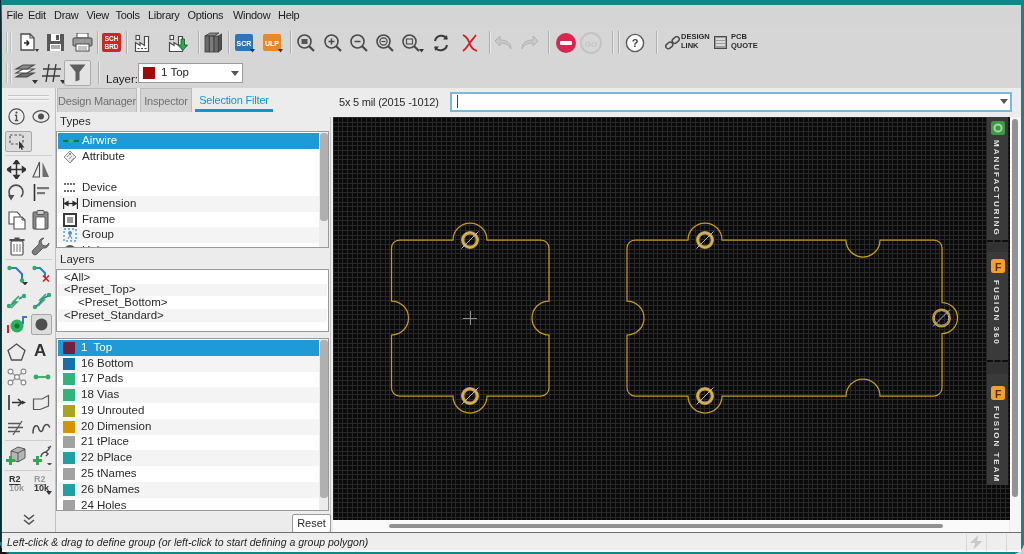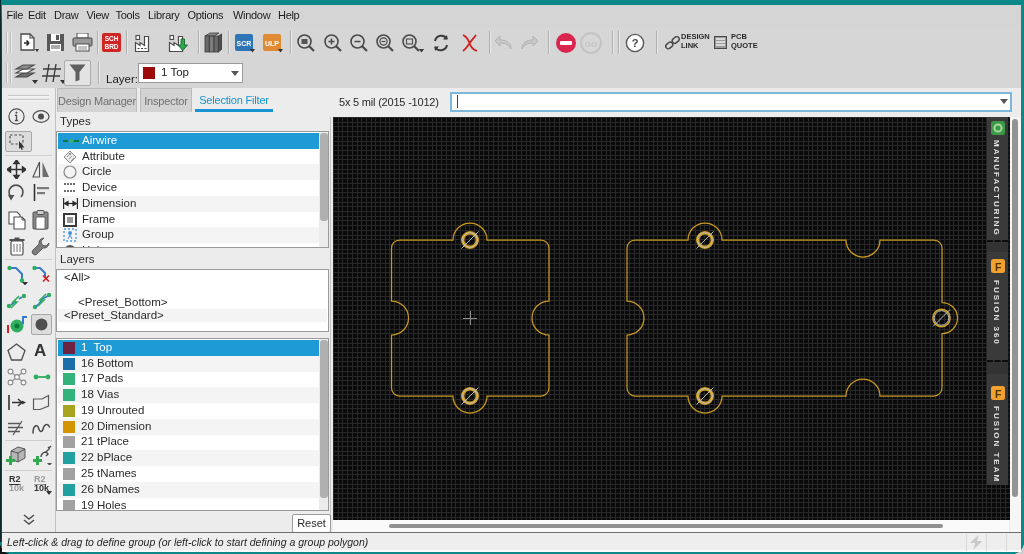--- a/index.html
+++ b/index.html
@@ -421,26 +421,20 @@
     <span style="position:absolute;left:24px;top:1px;">Airwire</span>
     </div>
   <div class="row" style="top:16.7px;">
     <svg class="abs" style="left:5px;top:1px;" width="14" height="14" viewBox="0 0 14 14">
         <path d="M1 7 L7 1 L13 7 L7 13 Z" fill="#e8e8e8" stroke="#909090"></path>
         <circle cx="7" cy="4" r="1" fill="#707070"></circle>
         <path d="M4 7 L7 4 M6 9 L9 6 M8 11 L11 8" stroke="#a0a0a0" stroke-width="1"></path>
       </svg>
     <span style="position:absolute;left:24px;top:1px;">Attribute</span>
     </div>
-  <div class="row rowalt" style="top:32.4px;">
-    <svg class="abs" style="left:5px;top:1px;" width="14" height="14">
-        <circle cx="7" cy="7" r="6" fill="none" stroke="#8a8a8a" stroke-width="1.2"></circle>
-      </svg>
-    <span style="position:absolute;left:24px;top:1px;">Circle</span>
-    </div>
   <div class="row" style="top:48.1px;">
     <svg class="abs" style="left:5px;top:3px;" width="14" height="10">
         <g fill="#6e6e6e">
           <rect x="1" y="0" width="2" height="2"></rect>
           <rect x="4" y="0" width="2" height="2"></rect>
           <rect x="7" y="0" width="2" height="2"></rect>
           <rect x="10" y="0" width="2" height="2"></rect>
           <rect x="1" y="7" width="2" height="2"></rect>
           <rect x="4" y="7" width="2" height="2"></rect>
           <rect x="7" y="7" width="2" height="2"></rect>
@@ -486,20 +480,23 @@
     <div class="abs" style="left:1px;top:1px;width:8px;height:88px;background:#b0b0b0;border-radius:3px;"></div>
   </div>
 </div>
 
 <div class="abs seclabel" style="left:60px;top:253px;">Layers</div>
 
 <div class="abs list" id="presetlist" style="left:56px;top:269px;width:273px;height:63px;">
   <div class="row" style="top:1px;height:13px;">
       <span style="position:absolute;left:6px;top:0px;">&lt;All&gt;</span>
     </div>
+  <div class="row rowalt" style="top:14px;height:12px;">
+      <span style="position:absolute;left:6px;top:-1px;">&lt;Preset_Top&gt;</span>
+    </div>
   <div class="row" style="top:26px;height:13px;">
       <span style="position:absolute;left:20px;top:0px;">&lt;Preset_Bottom&gt;</span>
     </div>
   <div class="row rowalt" style="top:39px;height:13px;">
       <span style="position:absolute;left:6px;top:0px;">&lt;Preset_Standard&gt;</span>
     </div>
 </div>
 
 <div class="abs list" id="layerslist" style="left:56px;top:338px;width:273px;height:173px;">
   <div class="row rowsel" style="top:1px;">
@@ -537,21 +534,21 @@
   <div class="row" style="top:127.4px;">
       <div class="sw" style="background:#a2a2a2;"></div>
       <span style="position:absolute;left:23px;top:1px;">25 tNames</span>
     </div>
   <div class="row rowalt" style="top:143.2px;">
       <div class="sw" style="background:#22a0a0;"></div>
       <span style="position:absolute;left:23px;top:1px;">26 bNames</span>
     </div>
   <div class="row" style="top:158.8px;">
       <div class="sw" style="background:#a2a2a2;"></div>
-      <span style="position:absolute;left:23px;top:1px;">19 Holes</span>
+      <span style="position:absolute;left:23px;top:1px;">24 Holes</span>
     </div>
   <div class="abs" style="left:262px;top:0px;width:10px;height:171px;background:#ececec;">
     <div class="abs" style="left:1px;top:1px;width:8px;height:158px;background:#b0b0b0;border-radius:3px;"></div>
   </div>
 </div>
 
 <div class="abs" style="left:292px;top:514px;width:37px;height:17px;background:#fdfdfd;border:1px solid #9a9a9a;border-radius:2px;font-size:11px;color:#2a2a2a;text-align:center;line-height:16px;">Reset</div>
 
 <div class="abs canvasrow"></div>
 <div class="abs" style="left:339px;top:96px;font-size:11px;letter-spacing:-0.2px;color:#2a2a2a;">5x 5 mil (2015 -1012)</div>

